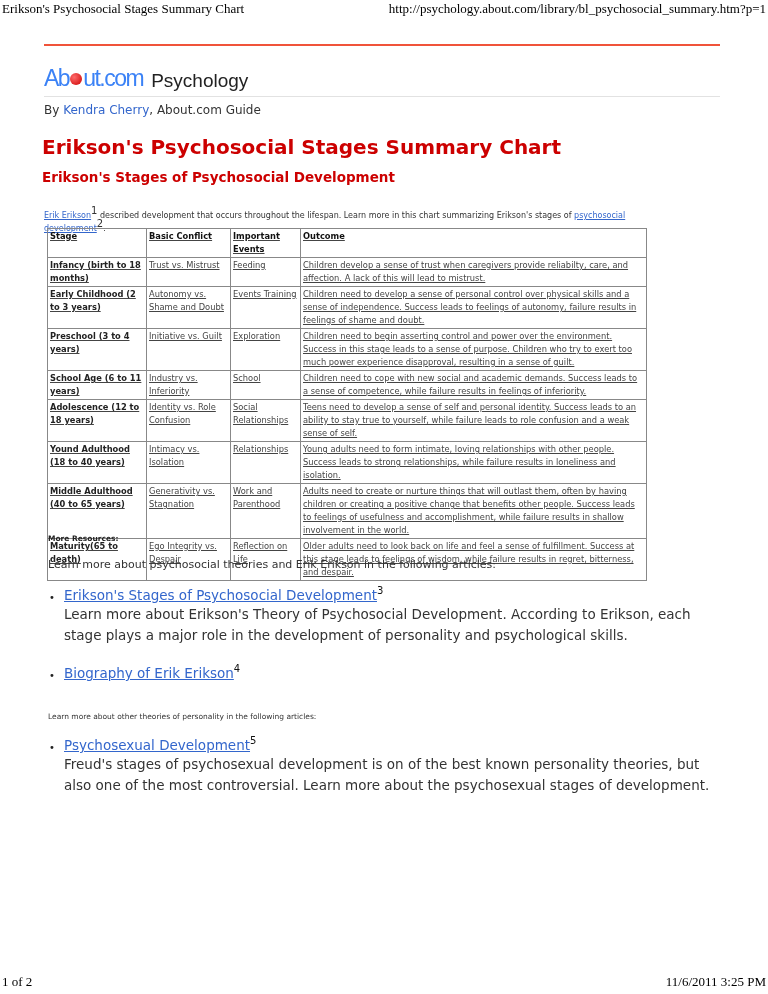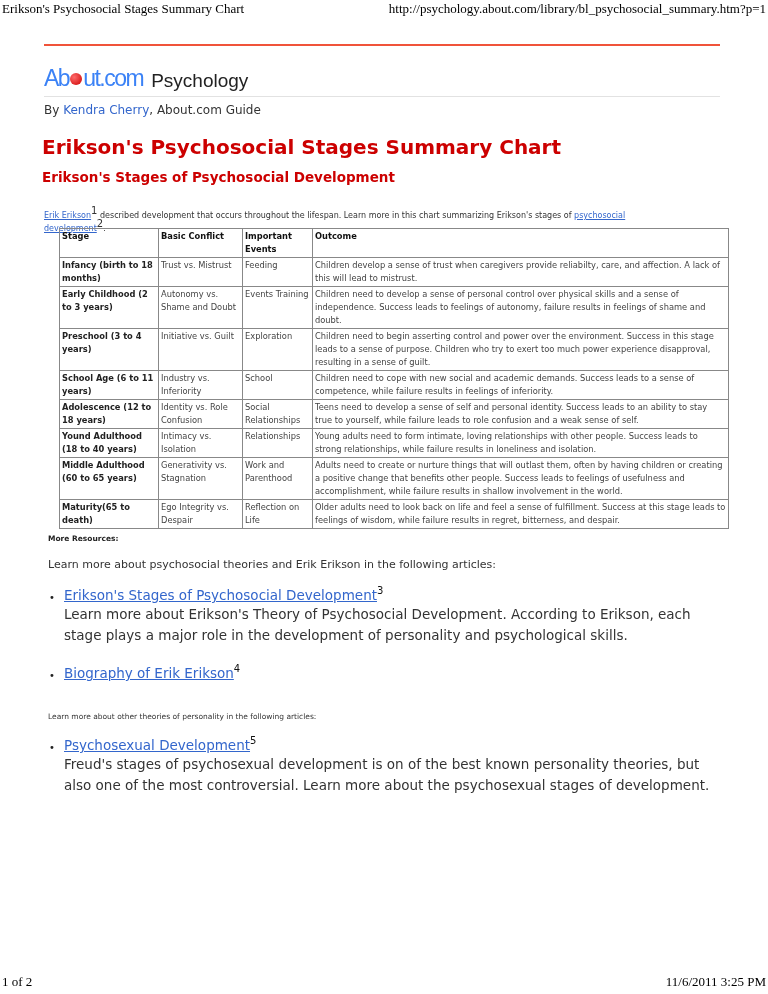--- a/index.html
+++ b/index.html
@@ -21,21 +21,21 @@
   .byline { font-size: 12px; color: #333; margin-top: 6px; }
   .byline a { color: #3366cc; text-decoration: none; }
 
   h1.page-title { font-family: "DejaVu Sans", sans-serif; font-size: 20px; font-weight: bold; color: #cc0000; margin: 18px 0 0 -2px; letter-spacing: 0; }
   h2.subtitle { font-family: "DejaVu Sans", sans-serif; font-size: 13.5px; font-weight: bold; color: #cc0000; margin: 10px 0 0 -2px; }
   .intro { font-size: 8px; line-height: 13px; color: #333; margin-top: 24px; width: 640px; }
   .intro a { color: #3366cc; text-decoration: underline; }
   .intro sup, .res-title sup { font-size: 60%; vertical-align: super; line-height: 0; }
   .intro sup { font-size: 10px; }
 
-  table.stages { position: absolute; left: 15px; top: 184px; border-collapse: collapse; width: 670px; font-size: 8.3px; line-height: 13px; color: #444; }
+  table.stages { position: absolute; left: 3px; top: 184px; border-collapse: collapse; width: 600px; font-size: 8.3px; line-height: 13px; color: #444; text-decoration: underline; }
   table.stages td, table.stages th { border: 1px solid #888; padding: 1px 2px 1px 2px; vertical-align: top; text-align: left; }
   table.stages th { font-weight: bold; color: #111; height: 25px; }
   table.stages td.stage-cell { font-weight: bold; color: #222; }
   .col1 { width: 94px; } .col2 { width: 79px; } .col3 { width: 65px; }
 
   .more { position: absolute; left: 4px; top: 490px; width: 672px; }
   .more-title { font-size: 7.5px; font-weight: bold; color: #222; }
   .more-intro { font-size: 11px; color: #333; margin-top: 15px; }
   ul.res { list-style: none; margin: 15px 0 0 0; padding: 0; }
   ul.res li { position: relative; padding-left: 16px; margin-bottom: 10px; }
@@ -112,21 +112,21 @@
         <td>Social Relationships</td>
         <td>Teens need to develop a sense of self and personal identity. Success leads to an ability to stay true to yourself, while failure leads to role confusion and a weak sense of self.</td>
       </tr>
       <tr>
         <td class="stage-cell">Yound Adulthood (18 to 40 years)</td>
         <td>Intimacy vs. Isolation</td>
         <td>Relationships</td>
         <td>Young adults need to form intimate, loving relationships with other people. Success leads to strong relationships, while failure results in loneliness and isolation.</td>
       </tr>
       <tr>
-        <td class="stage-cell">Middle Adulthood (60 to 65 years)</td>
+        <td class="stage-cell">Middle Adulthood (40 to 65 years)</td>
         <td>Generativity vs. Stagnation</td>
         <td>Work and Parenthood</td>
         <td>Adults need to create or nurture things that will outlast them, often by having children or creating a positive change that benefits other people. Success leads to feelings of usefulness and accomplishment, while failure results in shallow involvement in the world.</td>
       </tr>
       <tr>
         <td class="stage-cell">Maturity(65 to death)</td>
         <td>Ego Integrity vs. Despair</td>
         <td>Reflection on Life</td>
         <td>Older adults need to look back on life and feel a sense of fulfillment. Success at this stage leads to feelings of wisdom, while failure results in regret, bitterness, and despair.</td>
       </tr>

